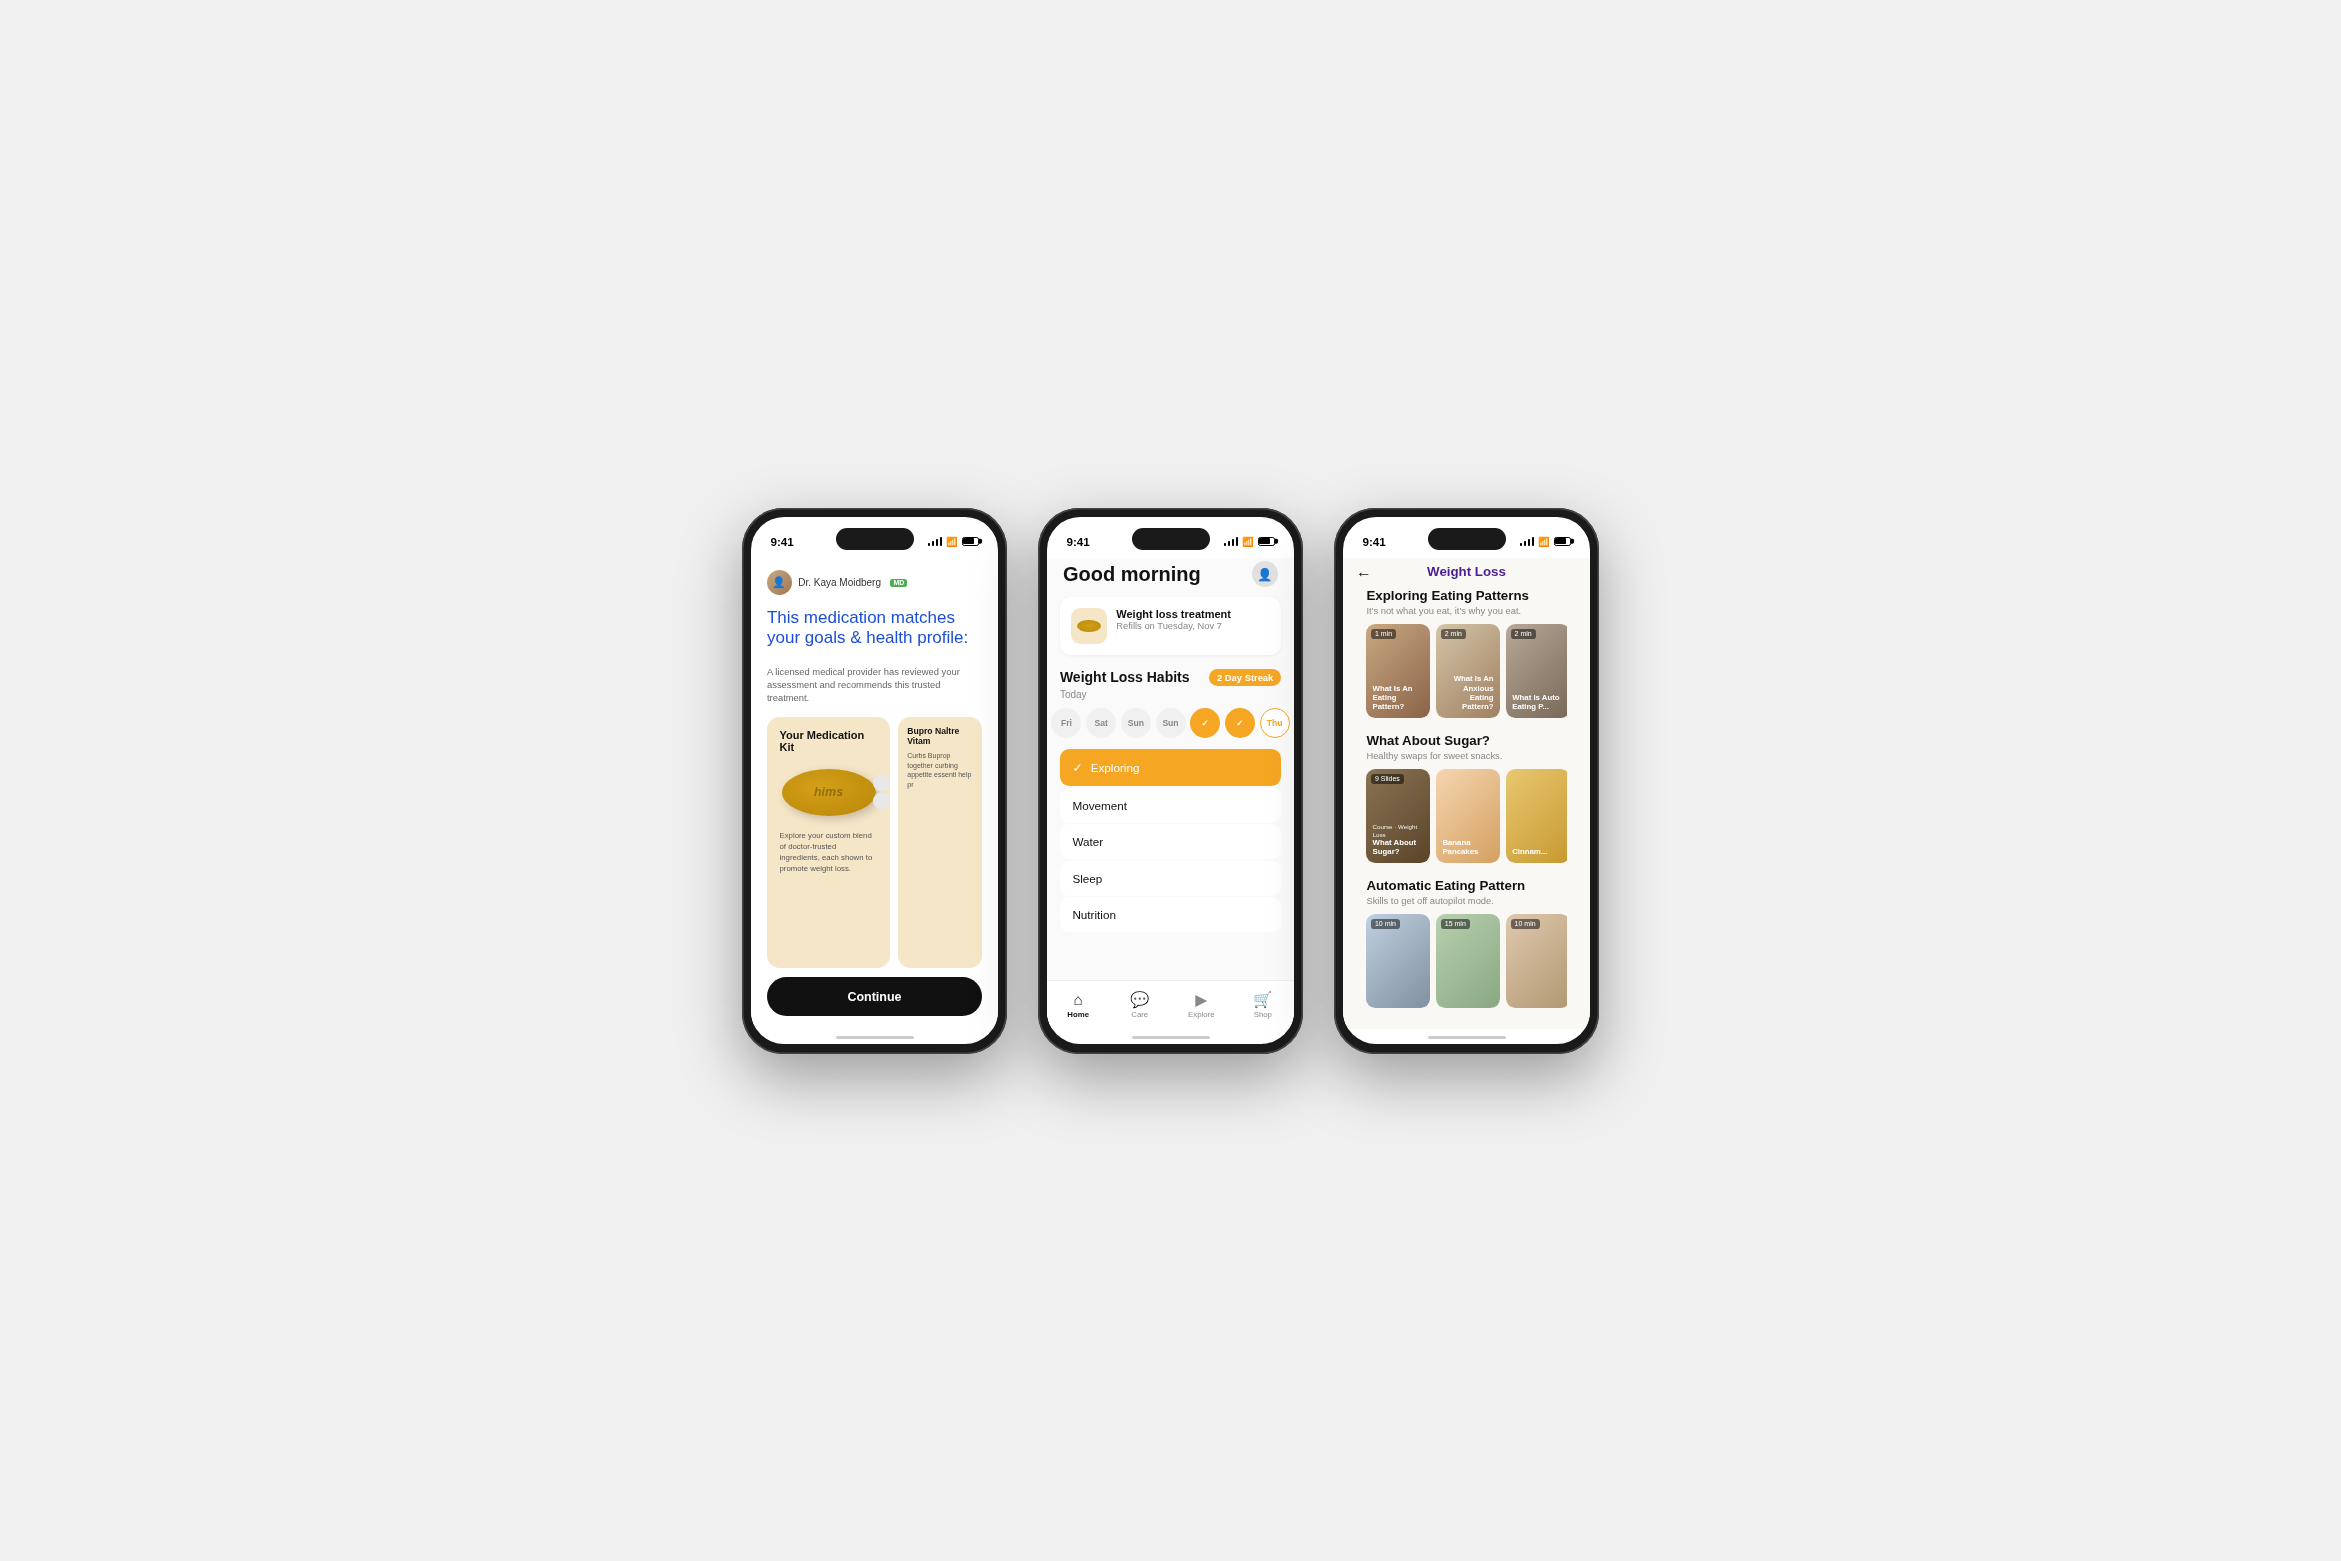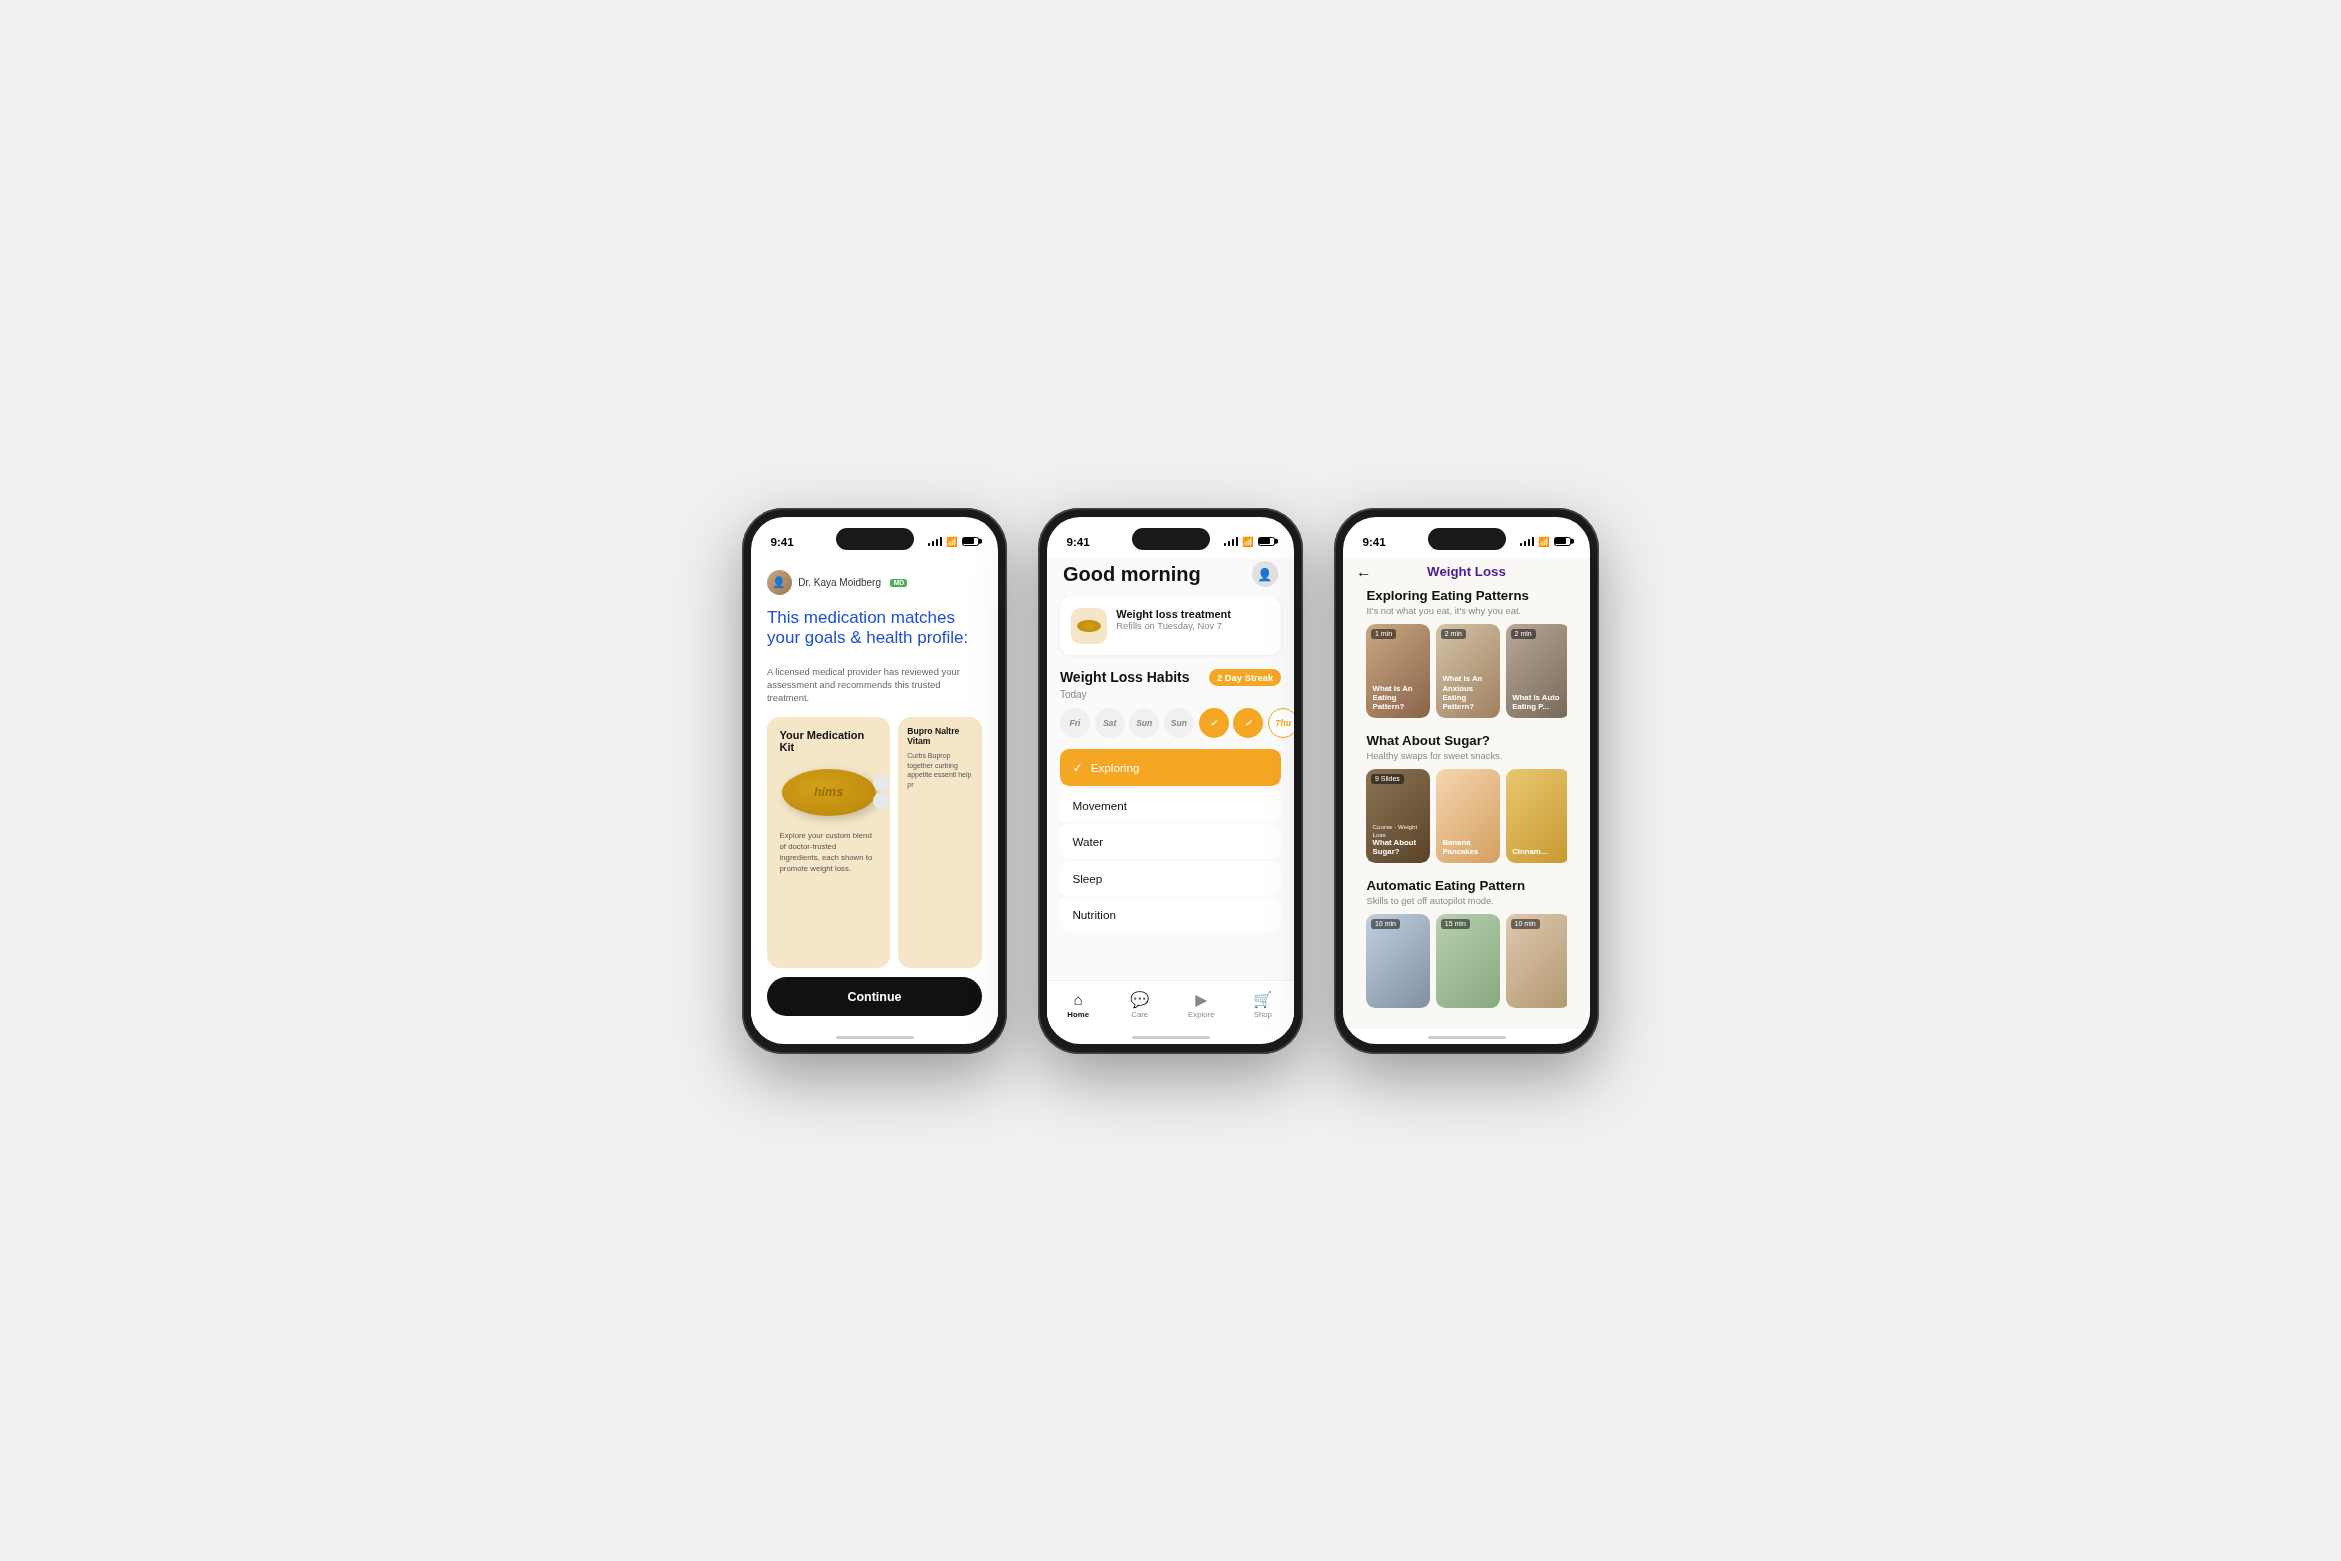--- a/index.html
+++ b/index.html
@@ -206,21 +206,21 @@
     .habits-header {
       display: flex; justify-content: space-between; align-items: center; margin-bottom: 3.1px;
     }
     .habits-title { font-size: 14px; font-weight: 700; color: #111; }
     .streak-badge {
       background: #f5a623; color: #fff;
       font-size: 9.4px; font-weight: 700;
       padding: 3.1px 7.8px; border-radius: 15.6px;
     }
     .habits-today { font-size: 10px; color: #888; margin-bottom: 7.8px; }
-    .day-circles { display: flex; gap: 4.7px; margin-bottom: 11px; justify-content: flex-start; font-style: italic; }
+    .day-circles { display: flex; gap: 4.7px; margin-bottom: 11px; justify-content: center; }
     .day-circle {
       width: 30px; height: 30px; border-radius: 50%;
       display: flex; align-items: center; justify-content: center;
       font-size: 8.6px; font-weight: 600; color: #888;
       background: #f0f0f0; flex-shrink: 0;
     }
     .day-circle.checked { background: #f5a623; color: #fff; }
     .day-circle.active { background: #fff; border: 1.6px solid #f5a623; color: #f5a623; }
     .habit-list { display: flex; flex-direction: column; gap: 1.6px; }
     .habit-item {
@@ -263,21 +263,21 @@
     .p3-body { flex: 1; overflow-y: auto; padding: 0 23px; }
     .content-section { margin-bottom: 15.6px; }
     .section-title { font-size: 13.3px; font-weight: 700; color: #111; margin-bottom: 1.6px; }
     .section-sub { font-size: 9.4px; color: #888; margin-bottom: 7.8px; }
     .video-cards { display: flex; gap: 6.2px; overflow-x: hidden; }
     .video-card {
       flex: 0 0 calc(33.33% - 3.1px); border-radius: 9.4px; overflow: hidden;
       position: relative; height: 94px; background: #ddd;
     }
     .video-card.card1 { background: linear-gradient(135deg, #c8a882 0%, #8B6348 100%); }
-    .video-card.card2 { background: linear-gradient(135deg, #d4c4a8 0%, #a08060 100%); }
+    .video-card.card2 { background: linear-gradient(135deg, #d4c4a8 0%, #a08060 100%); text-align: right; }
     .video-card.card3 { background: linear-gradient(135deg, #b8a898 0%, #786858 100%); }
     .video-card.card4 { background: linear-gradient(135deg, #8B7355 0%, #5a4428 100%); }
     .video-card.card5 { background: linear-gradient(135deg, #f5d5b0 0%, #d4a060 100%); }
     .video-card.card6 { background: linear-gradient(135deg, #e8c870 0%, #c89830 100%); }
     .video-card.card7 { background: linear-gradient(135deg, #c0d0e0 0%, #8090a0 100%); }
     .video-card.card8 { background: linear-gradient(135deg, #b8d0b0 0%, #88a880 100%); }
     .video-card.card9 { background: linear-gradient(135deg, #e0c8b0 0%, #b09870 100%); }
     .video-duration {
       position: absolute; top: 4.7px; left: 4.7px;
       background: rgba(0,0,0,0.5); color: #fff;

